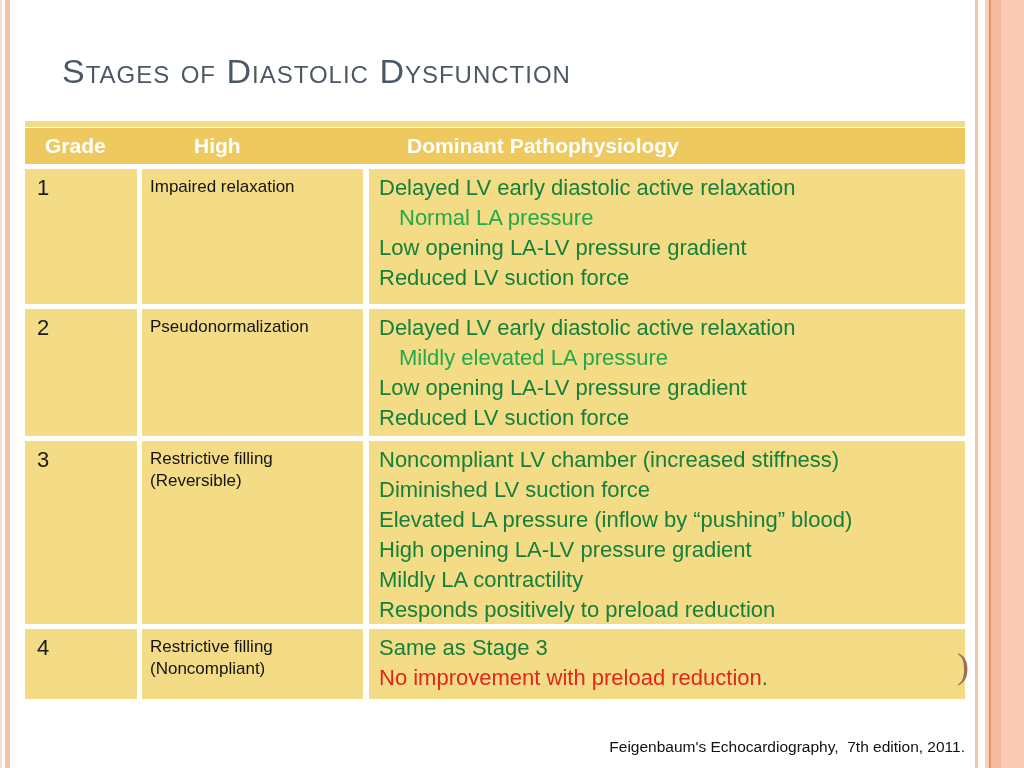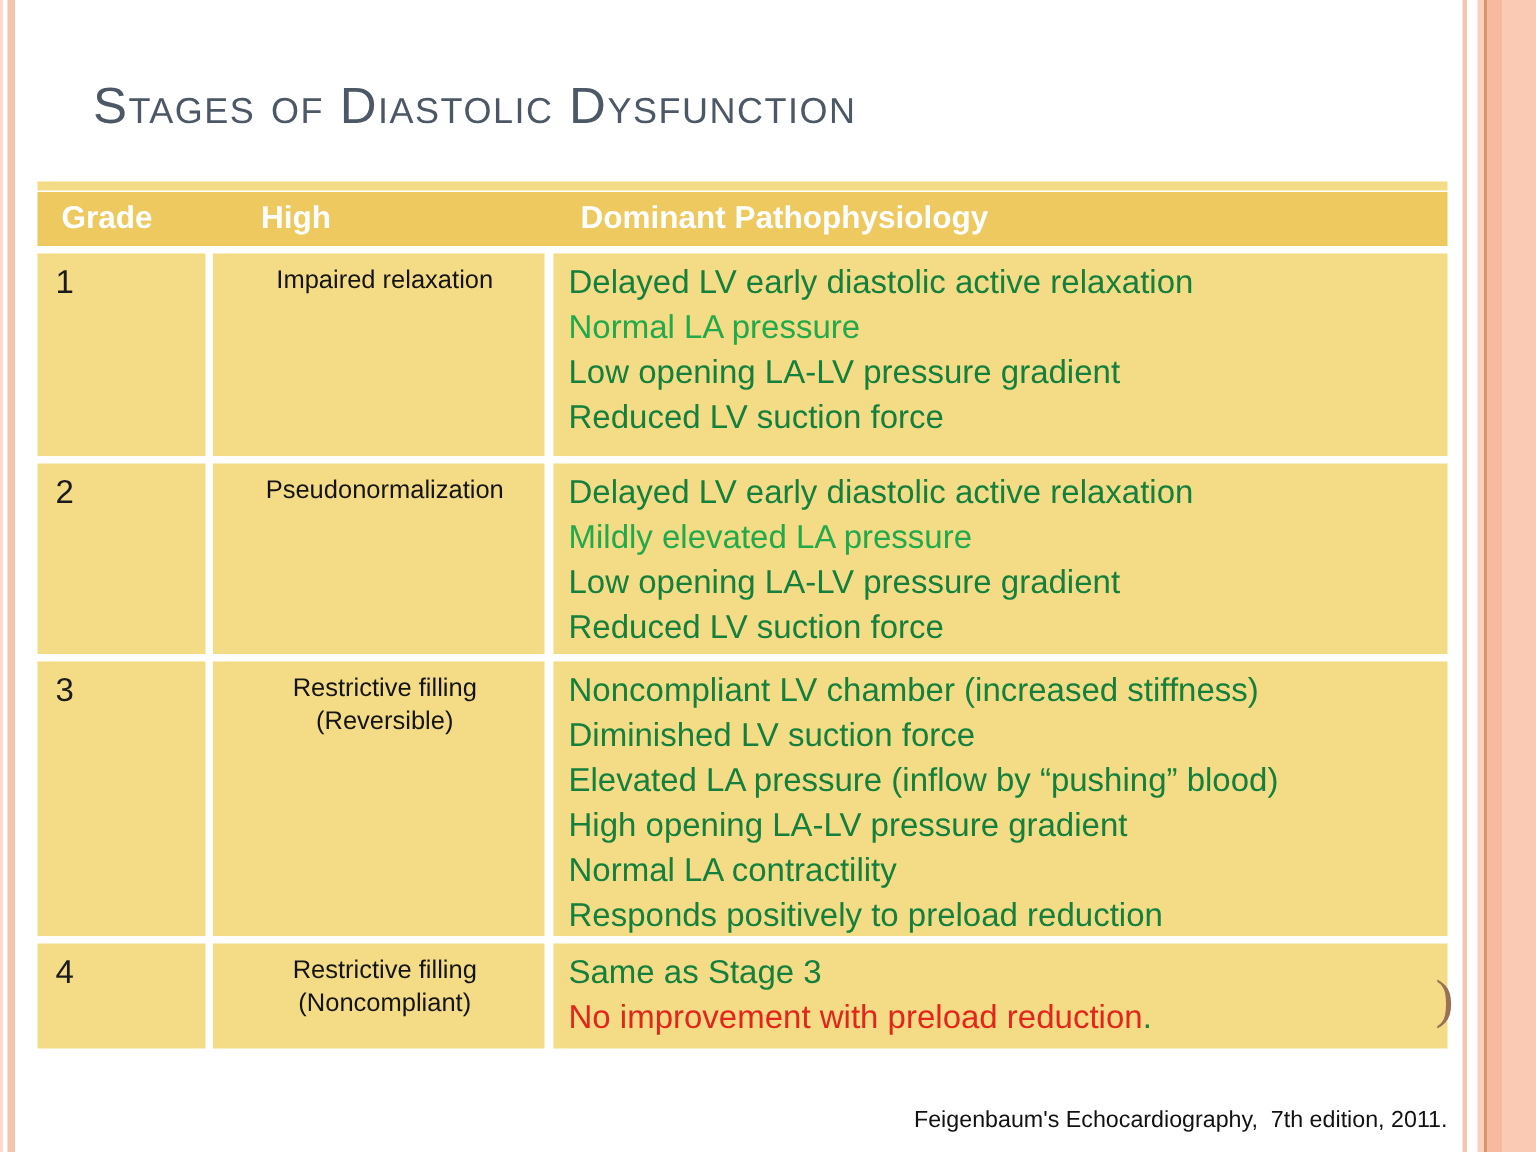--- a/index.html
+++ b/index.html
@@ -27,33 +27,33 @@
     font-size:34px; font-variant:small-caps; letter-spacing:1px;
     color:#4d5866; white-space:nowrap;
   }
 
   .table-wrap { position:absolute; left:25px; top:121px; width:940px; }
   .table-topstrip { height:6px; background:#f3dc85; }
   .thead {
     display:flex; height:36px; background:#edc95f; align-items:center;
     color:#ffffff; font-weight:bold; font-size:21px; margin-top:1px;
   }
-  .th-grade { width:117px; padding-left:16px; box-sizing:border-box; }
+  .th-grade { width:117px; padding-left:0; box-sizing:border-box;margin-left:20px; }
   .th-stage { width:226px; padding-left:32px; box-sizing:border-box; }
   .th-patho { flex:1; padding-left:19px; box-sizing:border-box; }
 
   .trow { display:flex; margin-top:5px; }
   .cell { background:#f3dc85; box-sizing:border-box; overflow:hidden; }
   .c-grade { width:112px; margin-right:5px; font-size:22px; color:#1b1b1b; padding:6px 0 0 12px; }
-  .c-stage { width:221px; margin-right:6px; font-size:17px; color:#141414; padding:7px 0 0 8px; line-height:22px;text-align:center; }
+  .c-stage { width:221px; margin-right:6px; font-size:17px; color:#141414; padding:7px 0 0 8px; line-height:22px; }
   .c-patho { flex:1; font-size:22px; color:#1b1b1b; padding:4px 0 0 10px; line-height:30px; }
   .r1 { height:135px; } .r2 { height:127px; } .r3 { height:183px; } .r4 { height:70px; }
 
   .line { white-space:nowrap; }
-  .green { color:#22a94b; }
+  .green { color:#22a94b;margin-left:20px; }
   .red   { color:#e3261c;margin-top:37px; }
   .black { color:#15803d; }
 
   .citation {
     position:absolute; top:738px; right:59px;
     font-size:15.5px; color:#111111; white-space:pre;
   }
 
   .paren-artifact {
     position:absolute; left:957px; top:648px;
@@ -112,21 +112,21 @@
       <div class="cell c-grade">3</div>
       <div class="cell c-stage">
         <div class="line">Restrictive filling</div>
         <div class="line">(Reversible)</div>
       </div>
       <div class="cell c-patho">
         <div class="line black">Noncompliant LV chamber (increased stiffness)</div>
         <div class="line black">Diminished LV suction force</div>
         <div class="line black">Elevated LA pressure (inflow by “pushing” blood)</div>
         <div class="line black">High opening LA-LV pressure gradient</div>
-        <div class="line black">Normal LA contractility</div>
+        <div class="line black">Mildly LA contractility</div>
         <div class="line black">Responds positively to preload reduction</div>
       </div>
     </div>
 
     <div class="trow r4">
       <div class="cell c-grade">4</div>
       <div class="cell c-stage">
         <div class="line">Restrictive filling</div>
         <div class="line">(Noncompliant)</div>
       </div>

